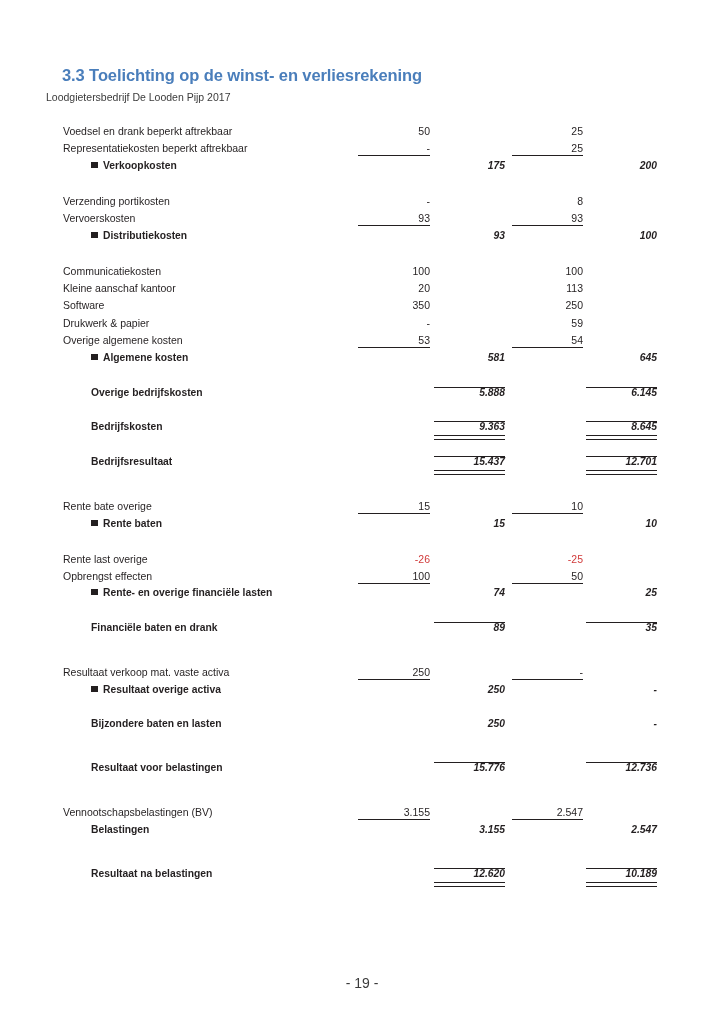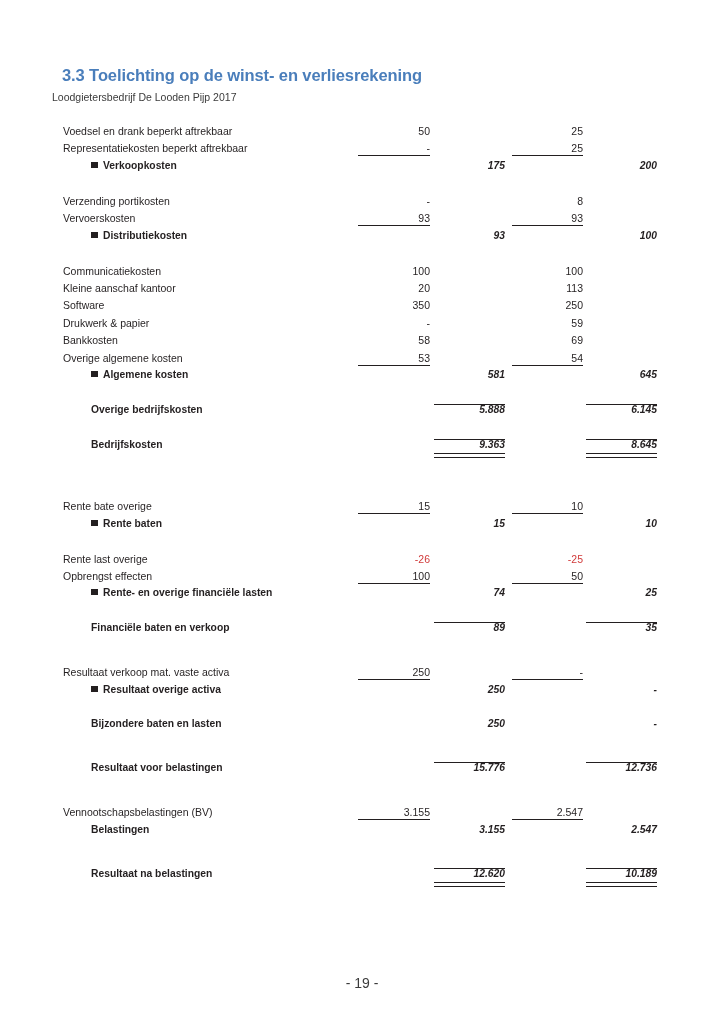--- a/index.html
+++ b/index.html
@@ -29,21 +29,21 @@
     left: 62px;
     top: 66px;
     font-size: 16.5px;
     font-weight: bold;
     color: #4a7ebb;
     letter-spacing: -0.1px;
     white-space: nowrap;
   }
   .doc-subtitle {
     position: absolute;
-    left: 52px;
+    left: 46px;
     top: 91px;
     font-size: 10.5px;
     font-weight: normal;
     color: #3b3b3b;
     white-space: nowrap;
   }
 
   
   .sheet {
     position: absolute;
@@ -199,25 +199,20 @@
       <span class="label">Software</span>
       <span class="num c1">350</span>
       <span class="num c3">250</span>
     </div>
     <div class="row">
       <span class="label">Drukwerk &amp; papier</span>
       <span class="num c1">-</span>
       <span class="num c3">59</span>
     </div>
     <div class="row">
-      <span class="label">Bankkosten</span>
-      <span class="num c1">58</span>
-      <span class="num c3">69</span>
-    </div>
-    <div class="row">
       <span class="label">Overige algemene kosten</span>
       <span class="num c1">53</span>
       <span class="num c3">54</span>
       <span class="rule d1 under"></span>
       <span class="rule d2 under"></span>
     </div>
     <div class="row sub">
       <span class="label"><span class="bullet"></span><span>Algemene kosten</span></span>
       <span class="num c2 bold">581</span>
       <span class="num c4 bold">645</span>
@@ -240,20 +235,29 @@
       <span class="rule t1 above"></span>
       <span class="rule t2 above"></span>
       <span class="num c2 bold">9.363</span>
       <span class="num c4 bold">8.645</span>
       <span class="dbl t1" style="top:15px"></span>
       <span class="dbl t2" style="top:15px"></span>
     </div>
 
     <div class="row gap"></div>
 
+    <div class="row total">
+      <span class="label">Bedrijfsresultaat</span>
+      <span class="rule t1 above"></span>
+      <span class="rule t2 above"></span>
+      <span class="num c2 bold">15.437</span>
+      <span class="num c4 bold">12.701</span>
+      <span class="dbl t1" style="top:15px"></span>
+      <span class="dbl t2" style="top:15px"></span>
+    </div>
 
     <div class="row gap"></div>
     <div class="row halfgap"></div>
 
     <div class="row">
       <span class="label">Rente bate overige</span>
       <span class="num c1">15</span>
       <span class="num c3">10</span>
       <span class="rule d1 under"></span>
       <span class="rule d2 under"></span>
@@ -280,21 +284,21 @@
     </div>
     <div class="row sub">
       <span class="label"><span class="bullet"></span><span>Rente- en overige financiële lasten</span></span>
       <span class="num c2 bold">74</span>
       <span class="num c4 bold">25</span>
     </div>
 
     <div class="row gap"></div>
 
     <div class="row total">
-      <span class="label">Financiële baten en verkoop</span>
+      <span class="label">Financiële baten en drank</span>
       <span class="rule t1 above"></span>
       <span class="rule t2 above"></span>
       <span class="num c2 bold">89</span>
       <span class="num c4 bold">35</span>
     </div>
 
     <div class="row gap"></div>
     <div class="row halfgap"></div>
 
     <div class="row">

